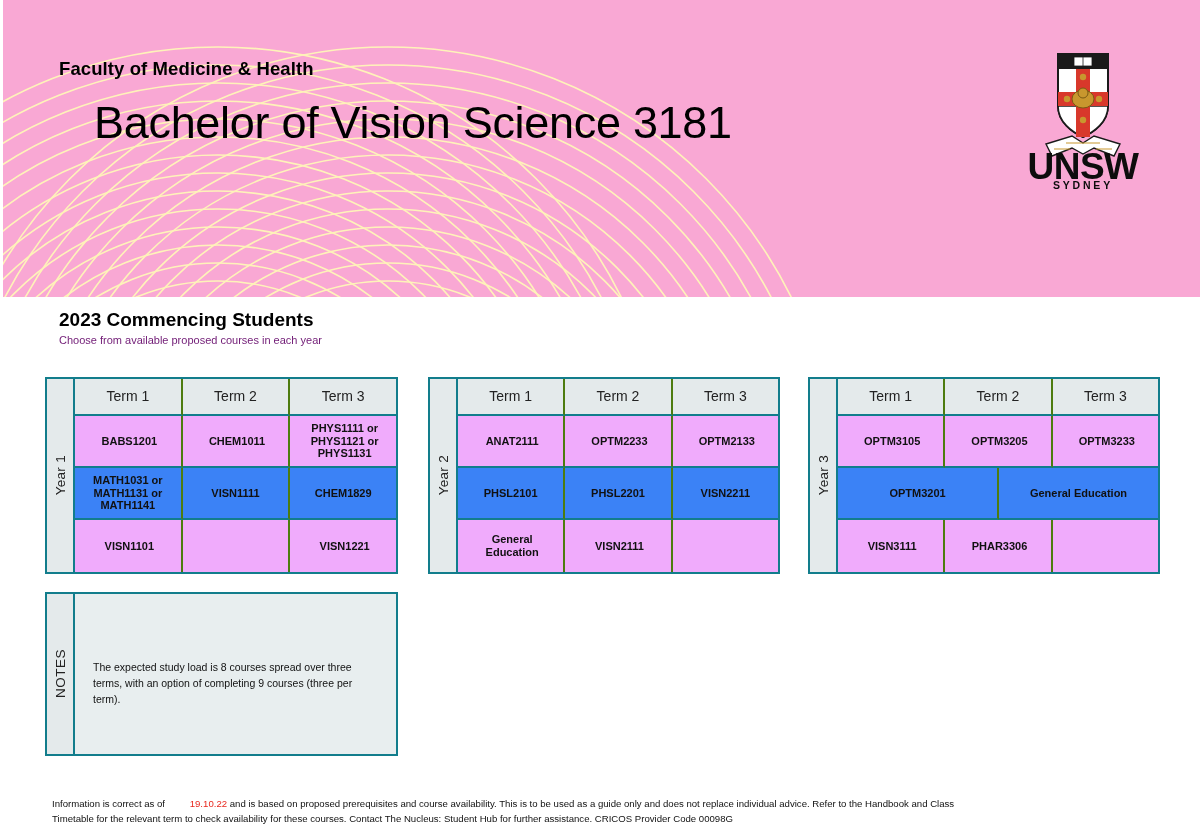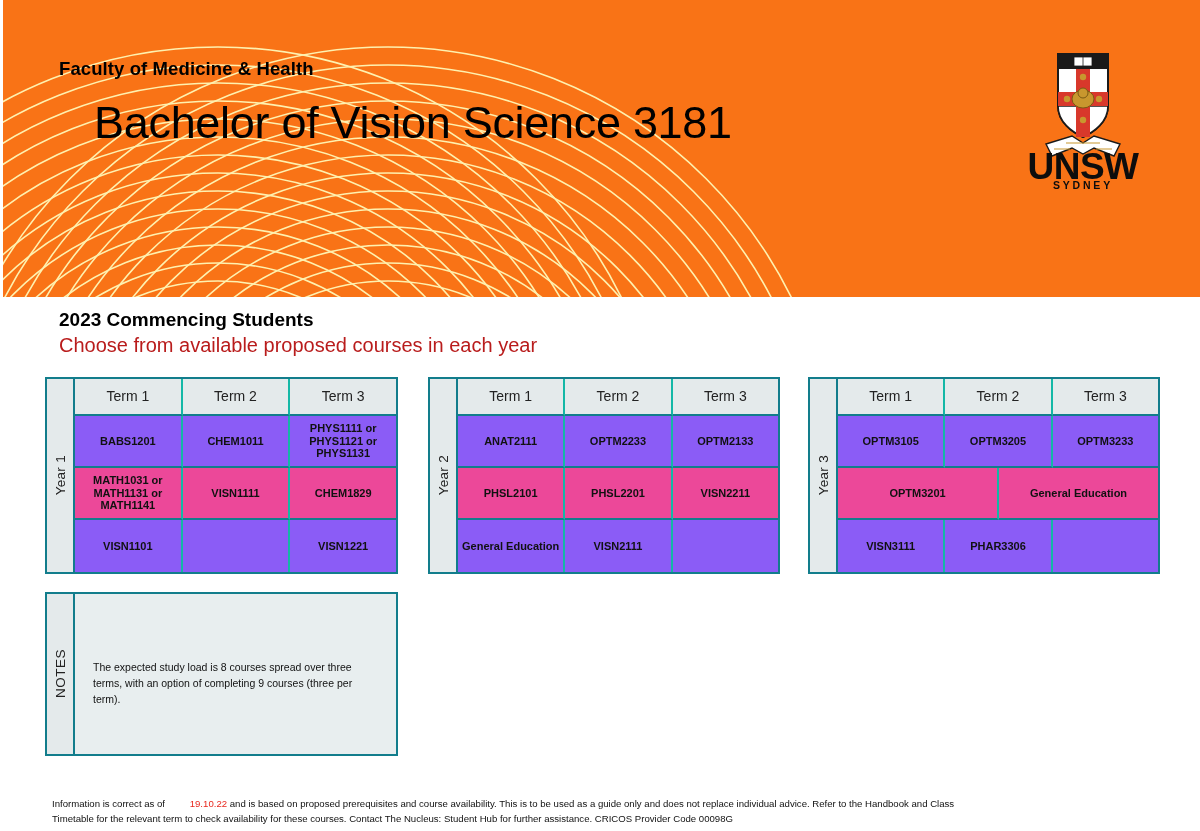--- a/index.html
+++ b/index.html
@@ -15,21 +15,21 @@
     font-family: "Liberation Sans", sans-serif;
     color: #000;
   }
 
   
   #banner {
     position: absolute;
     left: 0; top: 0;
     width: 1200px;
     height: 297px;
-    background: #f97316;
+    background: #f9a8d4;
     overflow: hidden;
   }
   #banner-rings {
     position: absolute;
     left: 0; top: 0;
     width: 1200px; height: 297px;
     pointer-events: none;
   }
   #banner-left-edge {
     position: absolute;
@@ -70,23 +70,23 @@
     position: absolute;
     left: 59px; top: 309px;
     font-size: 19px;
     font-weight: bold;
     white-space: nowrap;
     text-align: right;
   }
   #section-sub {
     position: absolute;
     left: 59px; top: 334px;
-    font-size: 20px;
+    font-size: 11px;
     font-weight: normal;
-    color: #b91c1c;
+    color: #701a75;
     white-space: nowrap;
   }
 
   
   .year-table {
     position: absolute;
     display: flex;
     border: 2px solid #127d8c;
     box-sizing: border-box;
     background: #ffffff;
@@ -115,21 +115,21 @@
     flex-direction: column;
   }
   .t-row {
     display: flex;
   }
   .t-row.header-row { height: 37px; }
   .t-row.body-row   { flex: 1 1 0; }
   .t-cell {
     flex: 1 1 0;
     box-sizing: border-box;
-    border-right: 2px solid #14b8a6;
+    border-right: 2px solid #4d7c0f;
     border-bottom: 2px solid #127d8c;
     display: flex;
     align-items: center;
     justify-content: center;
     text-align: center;
     padding: 2px 3px;
     line-height: 1.18;
   }
   .t-cell:last-child { border-right: none; text-align: center; }
   .t-row:last-child .t-cell { border-bottom: none; }
@@ -137,22 +137,22 @@
     background: #e4eaeb;
     font-size: 14px;
     font-weight: normal;
     color: #222;
   }
   .body-row .t-cell {
     font-size: 11px;
     font-weight: bold;
     color: #111;
   }
-  .shade-dark  { background: #8b5cf6; }
-  .shade-light { background: #ec4899; }
+  .shade-dark  { background: #f0abfc; padding-left: 6px; }
+  .shade-light { background: #3b82f6; }
 
   #year1 { left: 45px;  top: 377px; width: 353px; height: 197px; }
   #year2 { left: 428px; top: 377px; width: 352px; height: 197px; }
   #year3 { left: 808px; top: 377px; width: 352px; height: 197px; }
 
   
   #notes-box {
     position: absolute;
     left: 45px; top: 592px;
     width: 353px; height: 164px;

